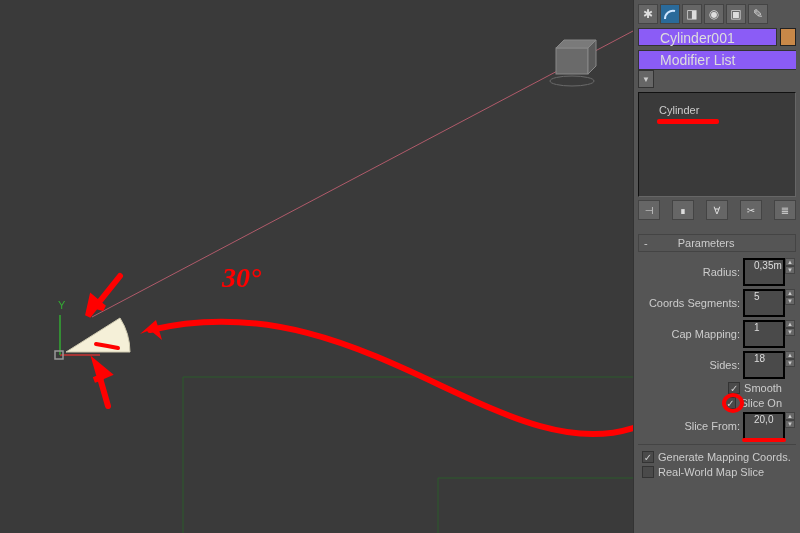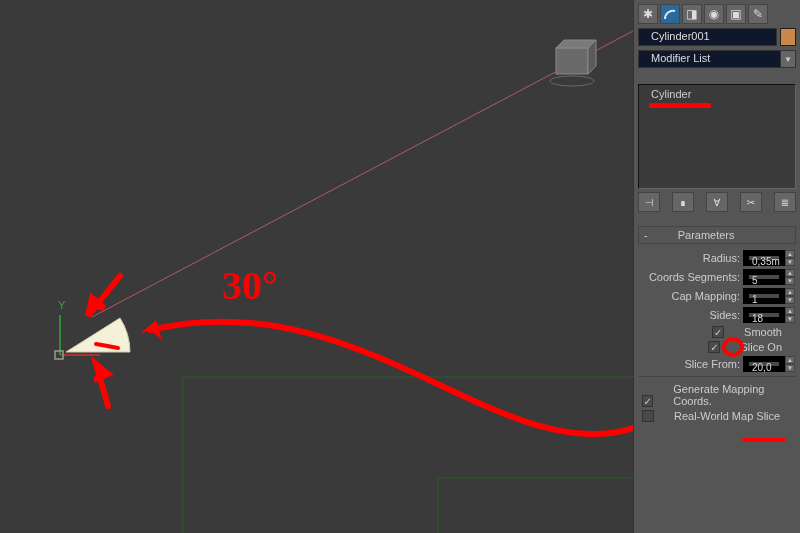--- a/index.html
+++ b/index.html
@@ -43,49 +43,49 @@
     display: flex; align-items: center; justify-content: center;
     color: #ddd;
     font-size: 12px;
   }
   .t-ico.active { background: #2a6a9a; }
   .name-row {
     display: flex; gap: 3px; margin-bottom: 4px;
   }
   .text-field {
     flex: 1;
-    background: #0f172a;
+    background: #8b5cf6;
     border: 1px solid #333;
     height: 18px;
-    padding: 1px 12px;
+    padding: 1px 21px;
     color: #ddd;
-    font-size: 11px;
+    font-size: 14px;
   }
   .color-swatch {
     width: 16px; height: 18px;
     background: #c88848;
     border: 1px solid #222;
   }
   .dropdown {
-    display: flex; margin-bottom: 16px;
+    display: flex; margin-bottom: 4px; flex-direction: column;
   }
   .dropdown .text-field { border-right: none; }
   .dd-arrow {
     width: 16px; height: 18px;
     background: #666;
     border: 1px solid #333;
     display: flex; align-items: center; justify-content: center;
     color: #ccc;
     font-size: 8px;
   }
   .stack {
     background: #3a3a3a;
     border: 1px inset #666;
     height: 105px;
-    padding: 2px;
+    padding: 10px;
     margin-bottom: 3px;
   }
   .stack-item {
     color: #ccc;
     padding: 1px 10px;
   }
   .red-underline {
     height: 5px;
     background: red;
     width: 62px;
@@ -125,24 +125,24 @@
   }
   .param-label {
     text-align: left;
     margin-right: 3px;
   }
   .spinner {
     display: flex;
   }
   .spin-field {
     width: 42px;
-    height: 16px;
+    height: 28px;
     background: #4a4a4a;
-    border: 6px solid #000000;
-    padding: 0 3px;
+    border: 2px solid #000000;
+    padding: 0 9px;
     color: #ddd;
     font-size: 10px;
   }
   .spin-arrows {
     width: 10px;
     display: flex; flex-direction: column;
   }
   .sp-up, .sp-down {
     height: 8px;
     background: #666;
@@ -151,21 +151,21 @@
     line-height: 6px;
     text-align: center;
     color: #ccc;
   }
   .check-row {
     display: flex;
     align-items: center;
     justify-content: flex-end;
     margin-bottom: 3px;
     padding-right: 14px;
-    gap: 20px;
+    gap: 4px;
   }
   .check-row.left {
     justify-content: flex-start;
     padding-left: 4px;
     padding-right: 0;
     align-items: flex-end;
   }
   .chk {
     width: 12px; height: 12px;
     background: #4a4a4a;
@@ -188,21 +188,22 @@
   .divider {
     height: 1px;
     background: #444;
     margin: 4px 0 6px 0;
   }
   .hand-label {
     position: absolute;
     color: red;
     font-family: "Comic Sans MS", cursive;
     font-weight: bold;
-    font-size: 40px;
+    font-size: 28px;
+    font-style: italic;
     pointer-events: none;
   }
   svg.overlay {
     position: absolute;
     left: 0; top: 0;
     pointer-events: none;
   }
   .red-thick {
     position: absolute;
     background: red;

